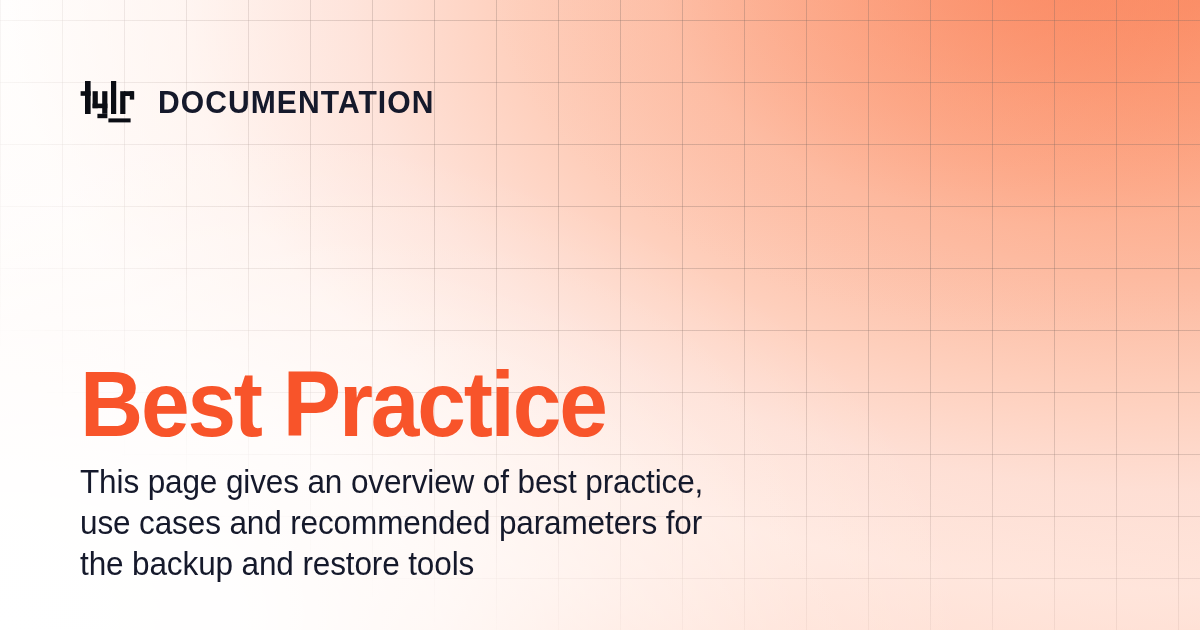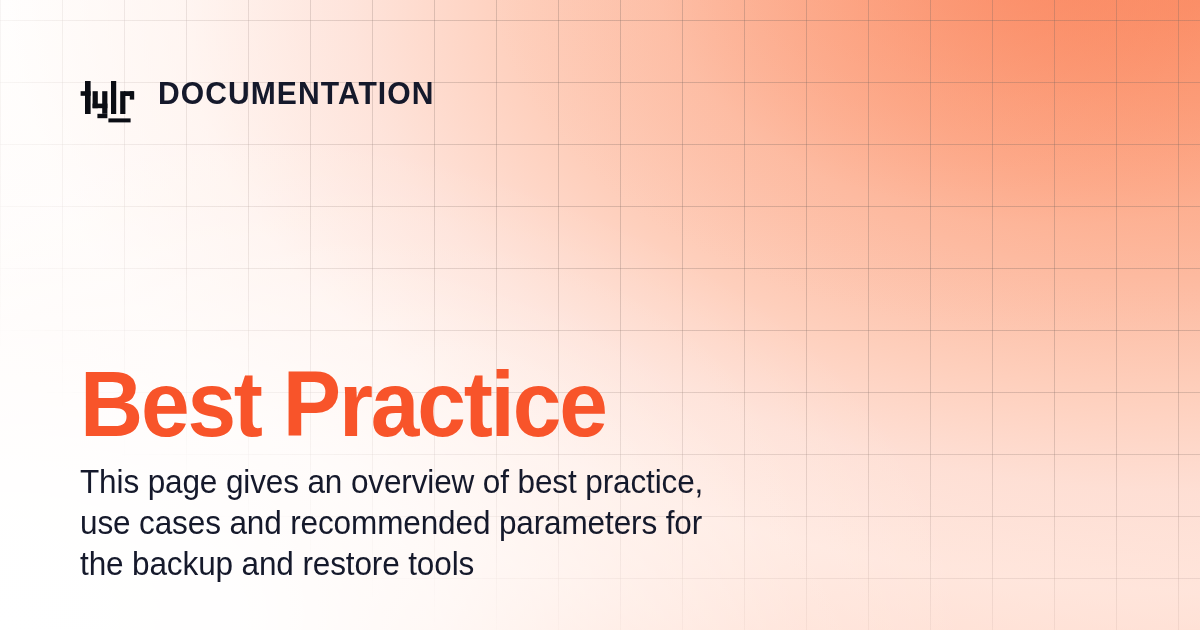--- a/index.html
+++ b/index.html
@@ -114,20 +114,21 @@
     position: absolute;
     inset: 0;
   }
 
   
   .brand {
     position: absolute;
     left: 80px;
     top: 78px;
     display: flex;
+    align-items: center;
     gap: 20px;
     height: 48px;
   }
 
   .logo-mark {
     display: block;
     width: 58px;
     height: 48px;
   }
 

